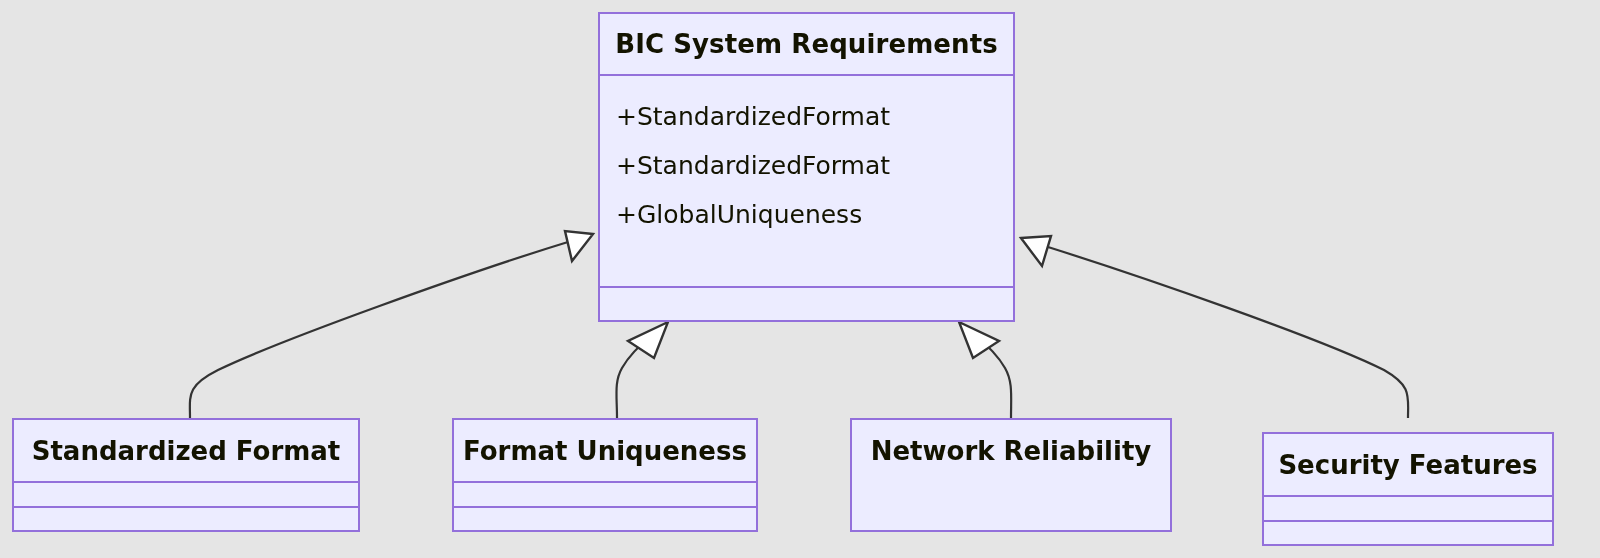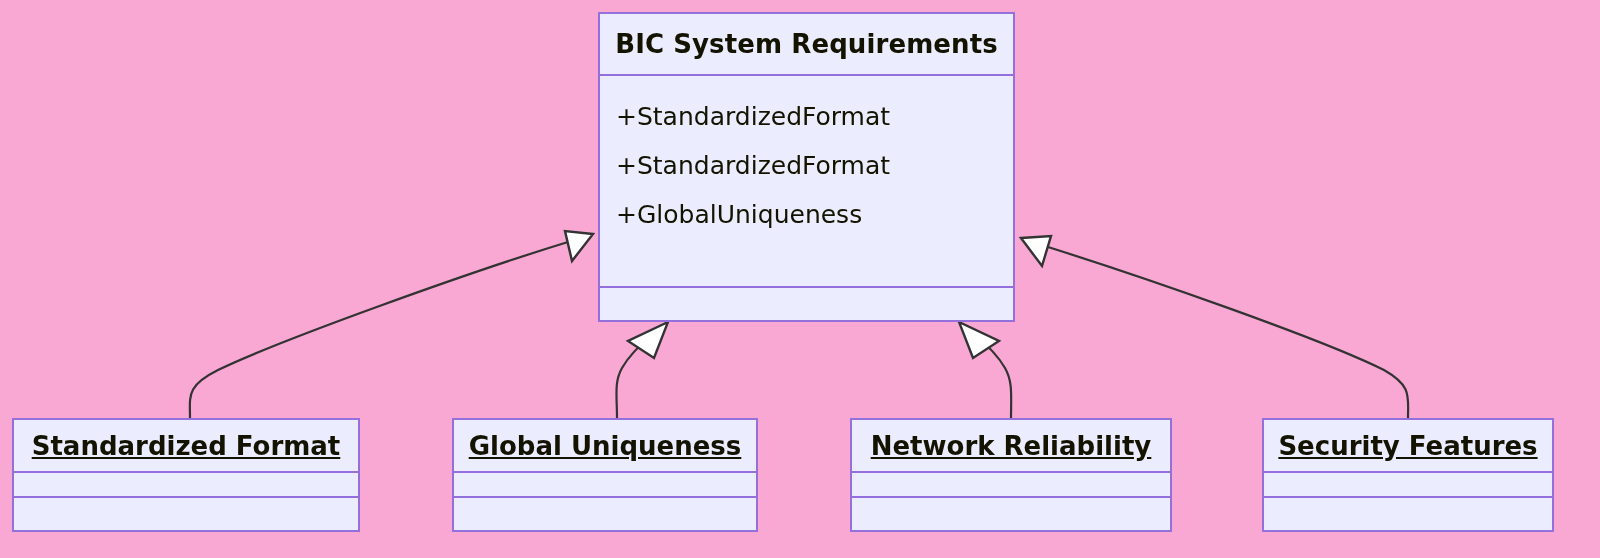--- a/index.html
+++ b/index.html
@@ -7,21 +7,21 @@
     padding: 0;
     background: #ffffff;
   }
   body {
     font-family: "DejaVu Sans", sans-serif;
   }
   #canvas {
     position: relative;
     width: 1600px;
     height: 558px;
-    background: #f9a8d4;
+    background: #e5e5e5;
     overflow: hidden;
   }
   #edge-layer {
     position: absolute;
     left: 0;
     top: 0;
     width: 1600px;
     height: 558px;
     pointer-events: none;
   }
@@ -87,37 +87,36 @@
   #class-root .class-methods {
     height: 30px;
   }
 
   
   .uml-leaf {
     top: 418px;
     height: 114px;
   }
   .uml-leaf .class-title {
-    height: 51px;
+    height: 61px;
     font-size: 26px;
-    text-decoration: underline;
   }
   .uml-leaf .class-attrs {
     height: 25px;
     flex: 0 0 auto;
     padding: 0;
   }
   .uml-leaf .class-methods {
     height: 24px;
   }
 
   #class-leaf-0 { left: 12px;   width: 348px; }
   #class-leaf-1 { left: 452px;  width: 306px; }
-  #class-leaf-2 { left: 850px;  width: 322px; }
-  #class-leaf-3 { left: 1262px; width: 292px; }
+  #class-leaf-2 { left: 850px;  width: 322px; align-items: center; }
+  #class-leaf-3 { left: 1262px; width: 292px; margin-top: 14px; }
 </style>
 </head>
 <body>
 
 <div id="canvas">
 
   <svg id="edge-layer" viewBox="0 0 1600 558" width="1600" height="558" xmlns="http://www.w3.org/2000/svg">
 
     <g>
       <path d="M 190,418 C 190,396 186,386 218,370 C 280,340 470,272 568,242" fill="none" stroke="#333333" stroke-width="2.2"></path>
@@ -150,21 +149,21 @@
     <div class="class-methods"></div>
   </div>
 
   <div class="uml-class uml-leaf" id="class-leaf-0">
     <div class="class-title">Standardized Format</div>
     <div class="class-attrs"></div>
     <div class="class-methods"></div>
   </div>
 
   <div class="uml-class uml-leaf" id="class-leaf-1">
-    <div class="class-title">Global Uniqueness</div>
+    <div class="class-title">Format Uniqueness</div>
     <div class="class-attrs"></div>
     <div class="class-methods"></div>
   </div>
 
   <div class="uml-class uml-leaf" id="class-leaf-2">
     <div class="class-title">Network Reliability</div>
     <div class="class-attrs"></div>
     <div class="class-methods"></div>
   </div>
 

